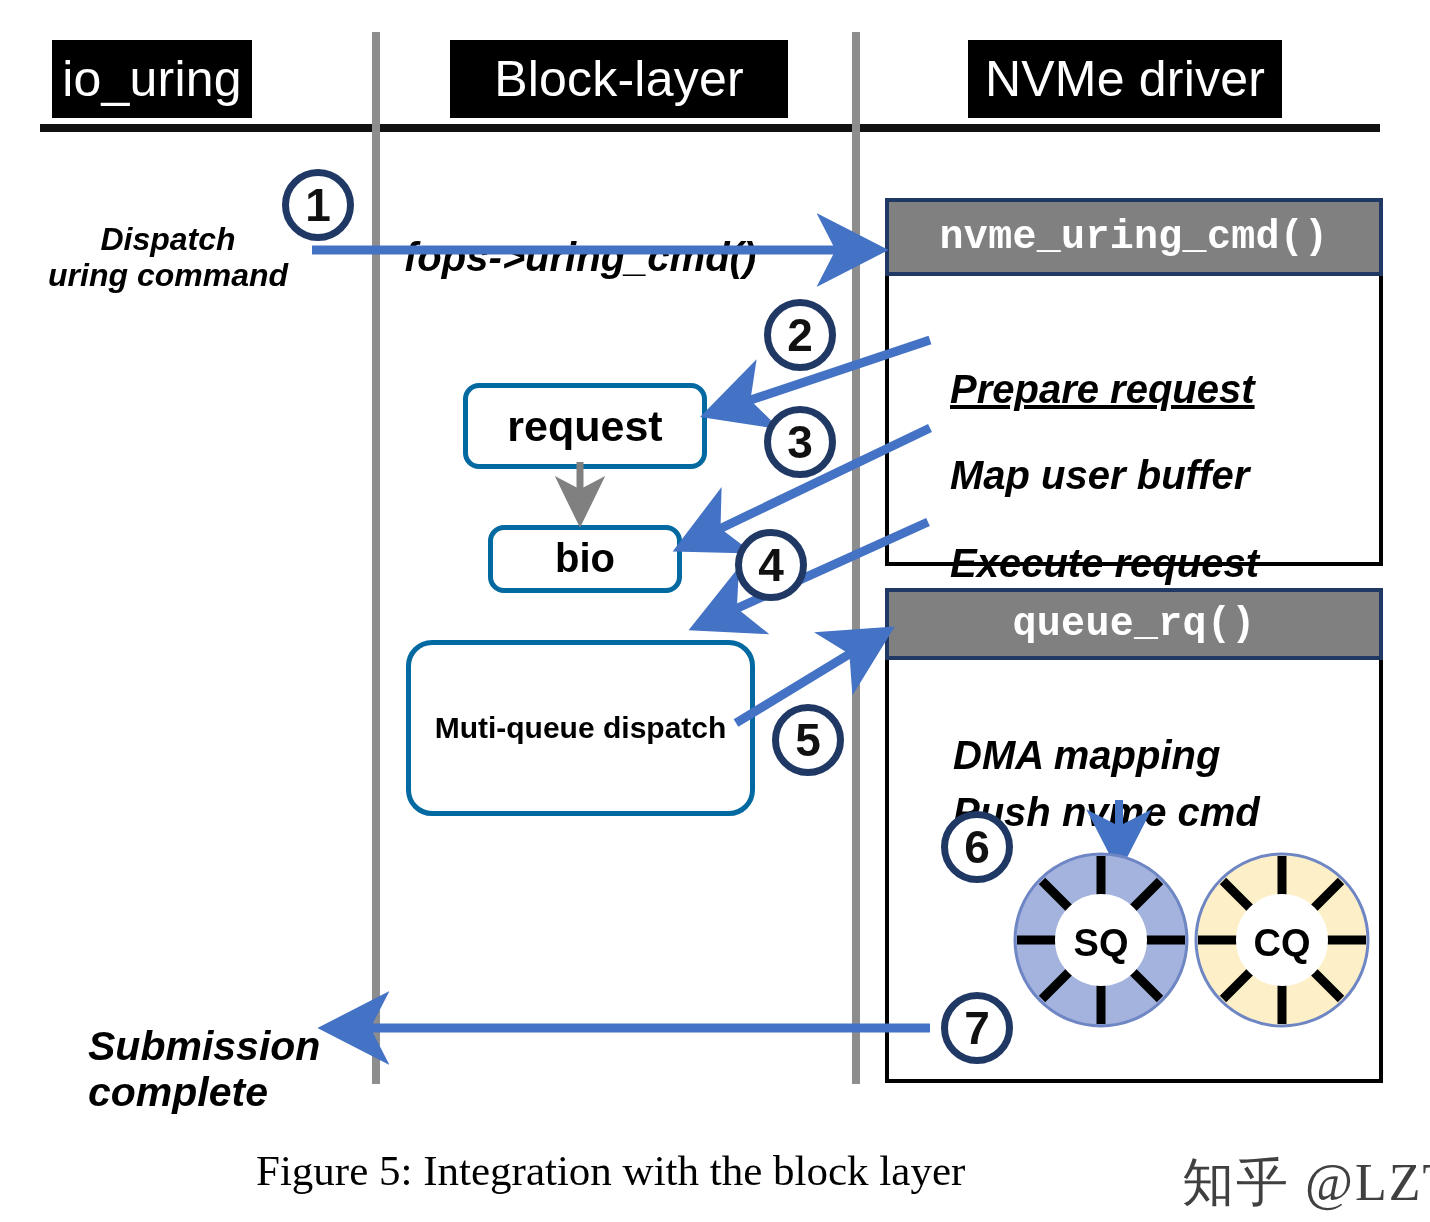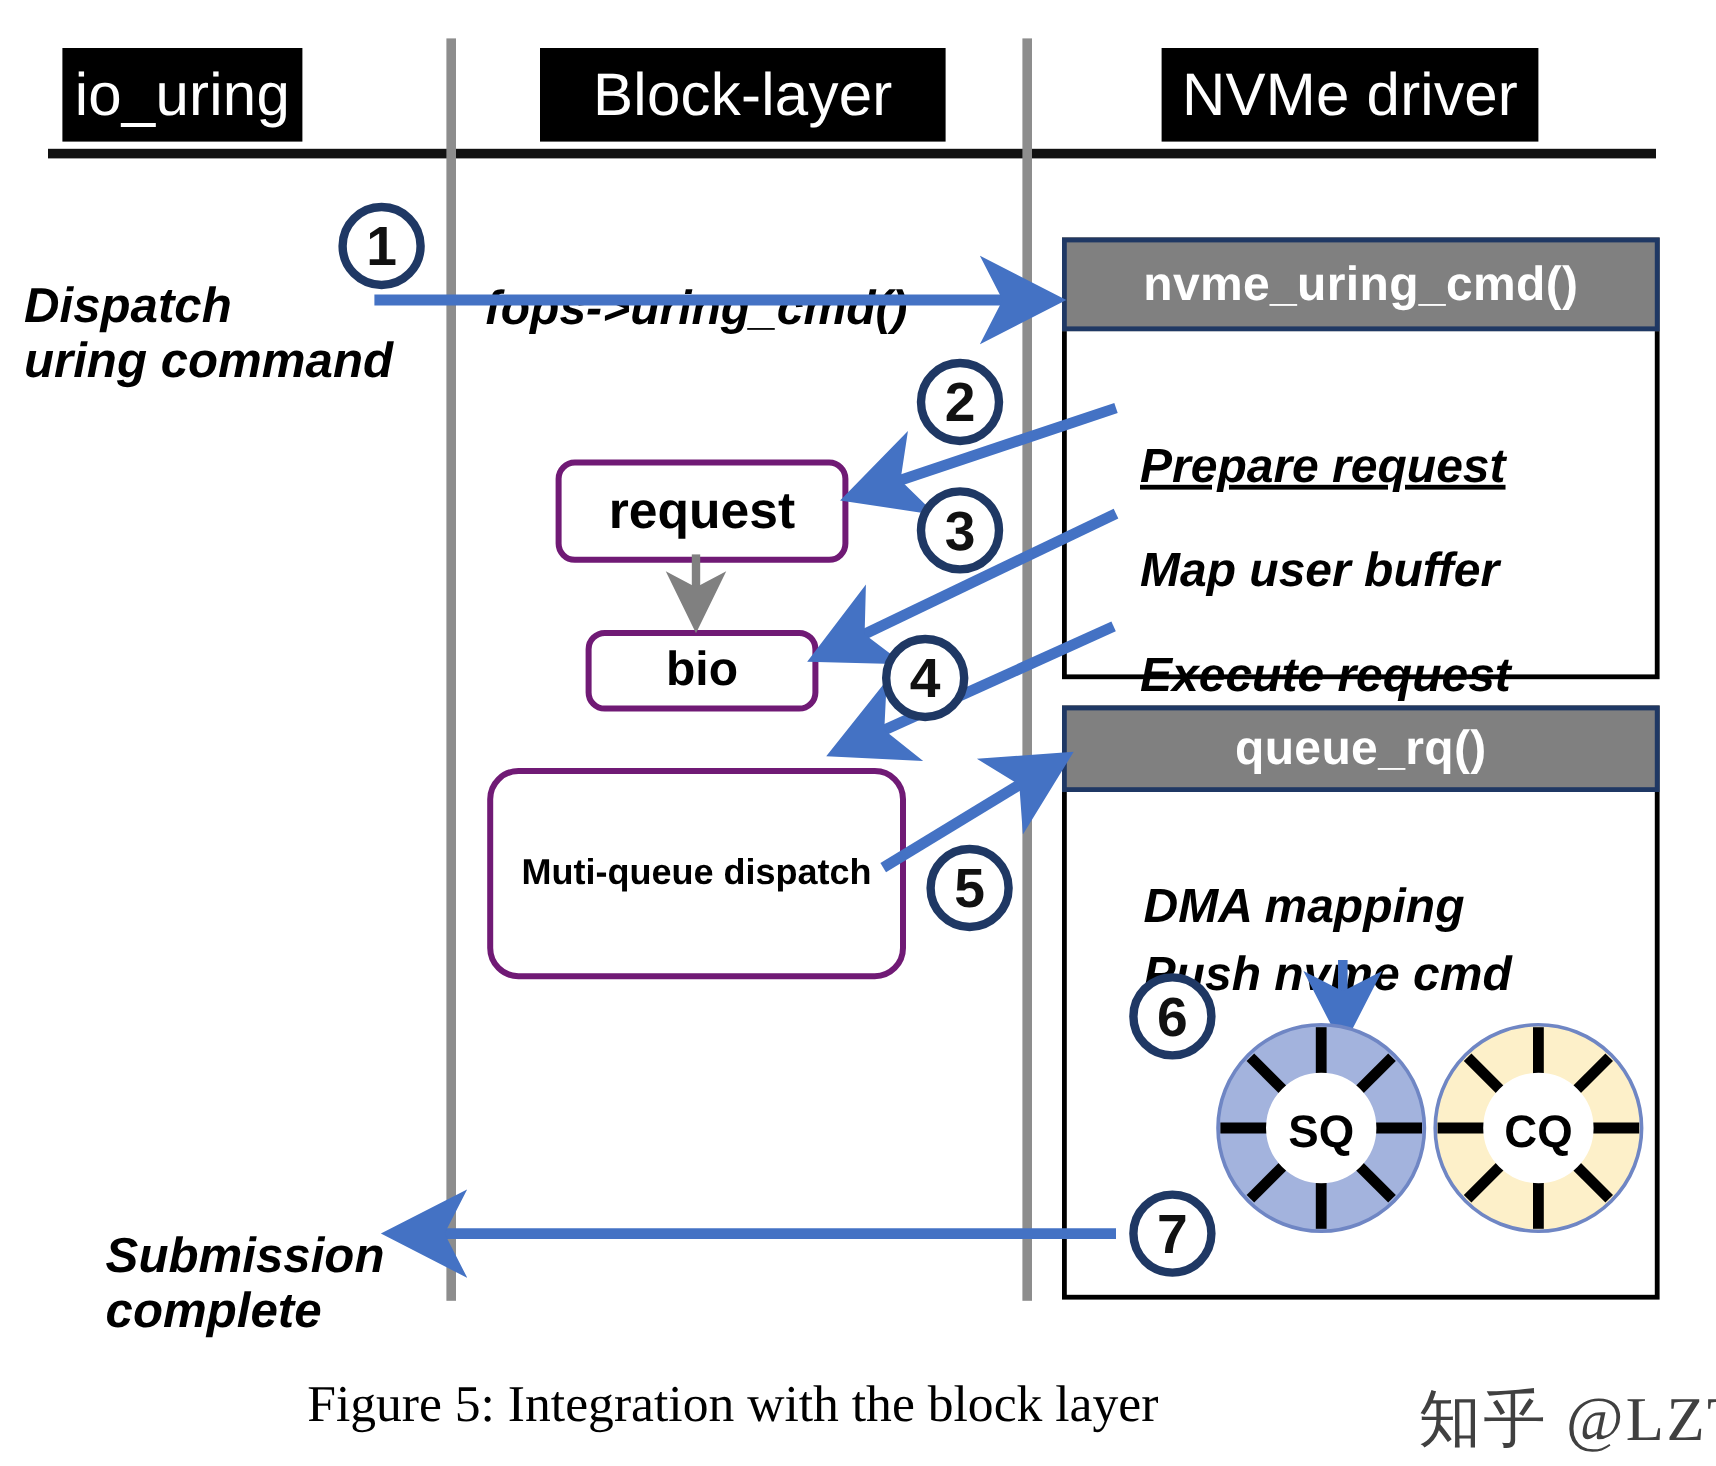--- a/index.html
+++ b/index.html
@@ -12,30 +12,30 @@
     display:flex;align-items:center;justify-content:center;
     font-size:50px;font-weight:400;letter-spacing:.2px;line-height:1;
   }
 
   .rule-thick{position:absolute;background:#111;}
 
   .lane-div{position:absolute;background:#8d8d8d;width:8px;}
 
   
   .rbox{
-    position:absolute;background:#fff;border:5px solid #701a75;border-radius:16px;
+    position:absolute;background:#fff;border:5px solid #0369a1;border-radius:16px;
     display:flex;align-items:center;justify-content:center;text-align:center;
     font-weight:bold;color:#000;line-height:1.08;
   }
 
   .panel{position:absolute;background:#fff;border:4px solid #000;box-sizing:border-box;}
   .panel-title{
     position:absolute;background:#808080;border:4px solid #1f3864;box-sizing:border-box;
     color:#fff;font-weight:bold;display:flex;align-items:center;justify-content:center;
-    font-size:40px;letter-spacing:.3px;
+    font-size:40px;letter-spacing:.3px;font-family:Liberation Mono, monospace;
   }
 
   
   .anno{
     position:absolute;font-style:italic;font-weight:bold;color:#000;
     line-height:1.12;white-space:pre-line;
   }
 
   
   .step{
@@ -94,21 +94,21 @@
 
   <div class="rbox" style="left:488px;top:525px;width:184px;height:58px;font-size:40px;">
     <span>bio</span>
   </div>
 
   <div class="rbox" style="left:406px;top:640px;width:339px;height:166px;font-size:30px;border-radius:26px;">
     <span>Muti-queue
 dispatch</span>
   </div>
 
-  <div class="anno" style="left:20px;top:186px;font-size:41px;">
+  <div class="anno" style="left:48px;top:186px;font-size:32px;text-align:center;">
     <span>Dispatch
 uring command</span>
   </div>
 
   <div class="anno" style="left:404px;top:190px;font-size:40px;">
     <span>fops-&gt;uring_cmd()</span>
   </div>
 
   <div class="anno" style="left:950px;top:322px;font-size:40px;text-decoration:underline;">
     <span>Prepare request</span>

